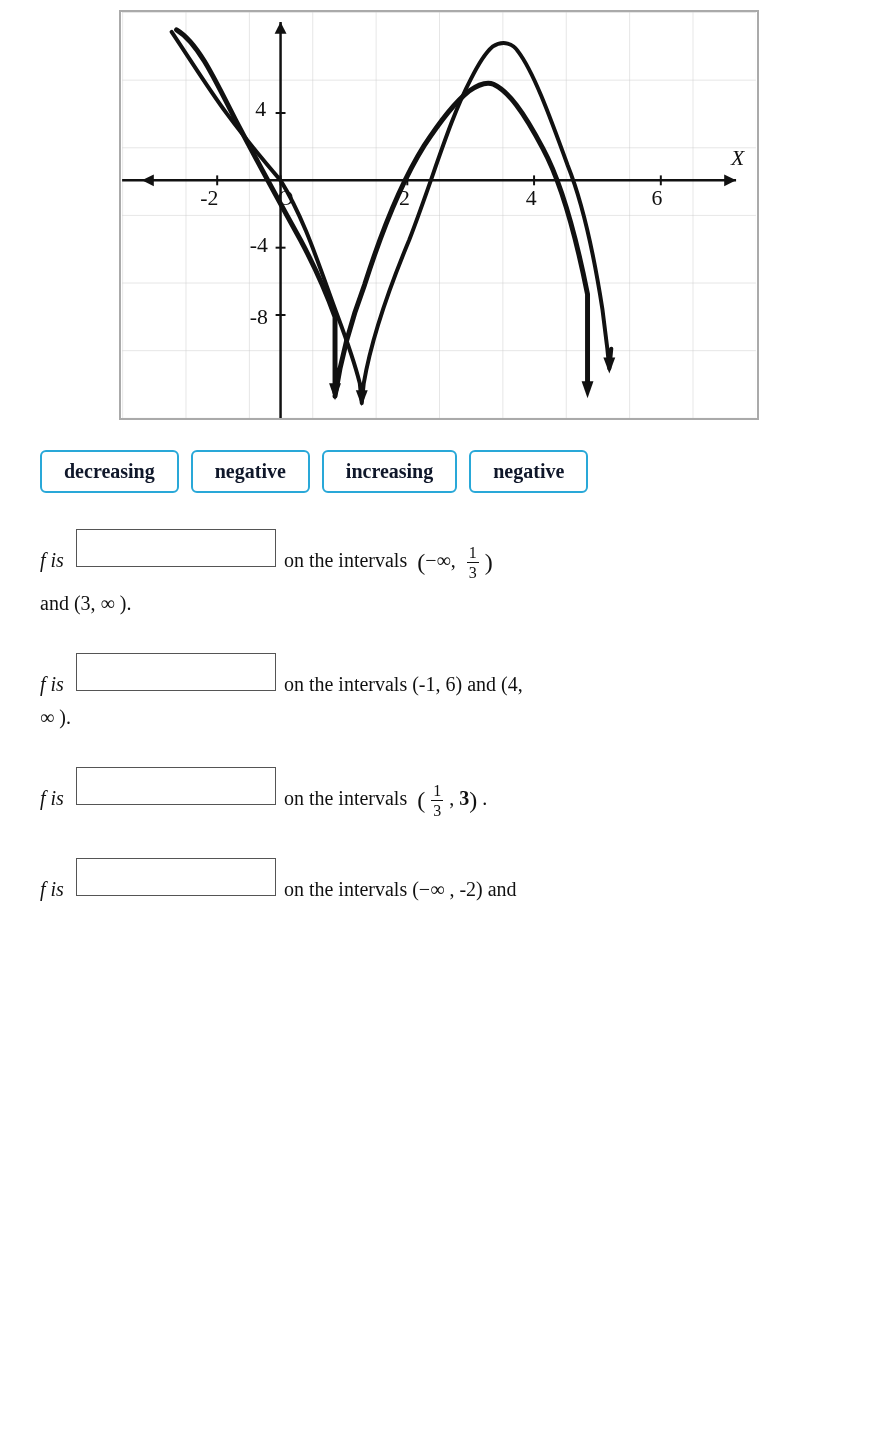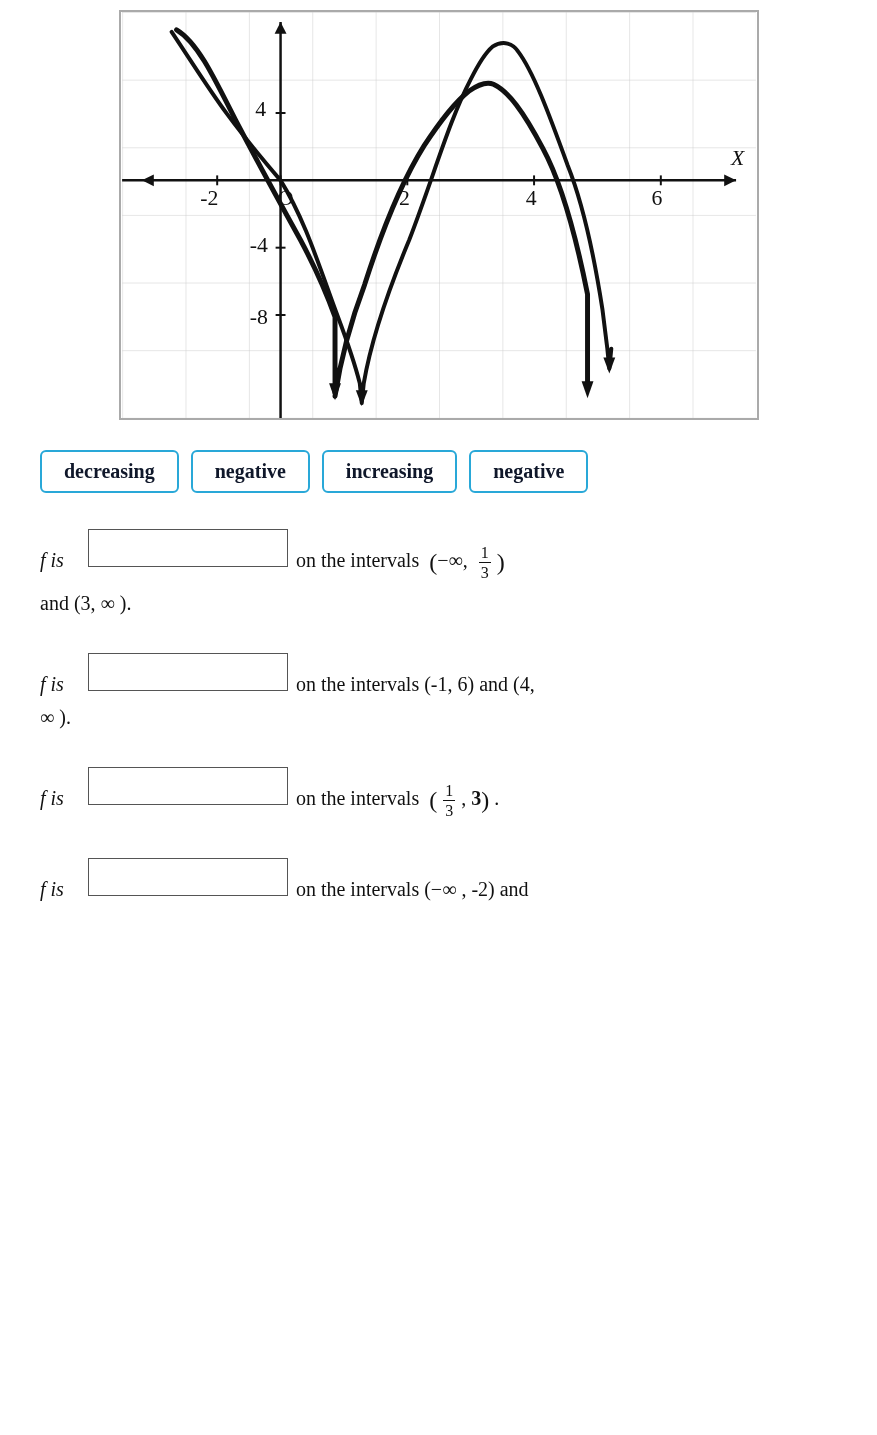--- a/index.html
+++ b/index.html
@@ -58,21 +58,21 @@
       display: flex;
       align-items: baseline;
       flex-wrap: wrap;
       gap: 0 8px;
       margin-bottom: 10px;
       font-size: 20px;
     }
 
     .fill-row .label {
       font-style: italic;
-      margin-right: 16px;
+      margin-right: 4px;
     }
 
     .fill-box {
       display: inline-block;
       width: 200px;
       height: 38px;
       border: 1.5px solid #555;
       background: #fff;
       vertical-align: middle;
     }

